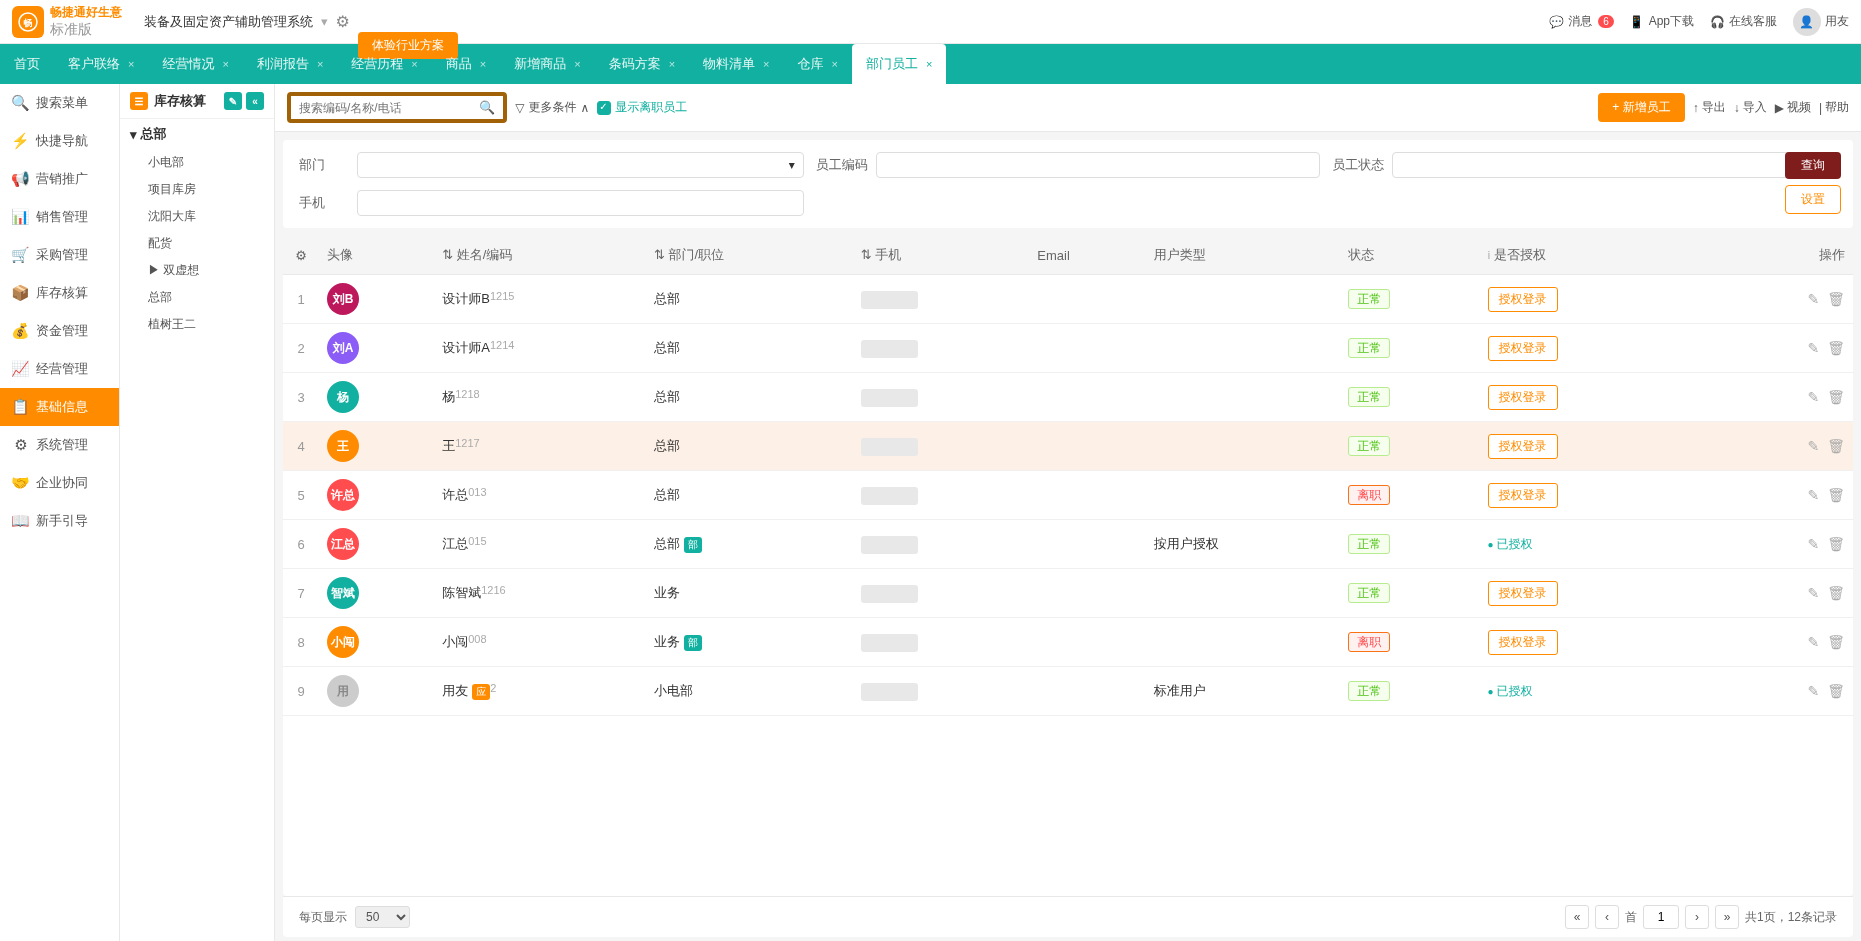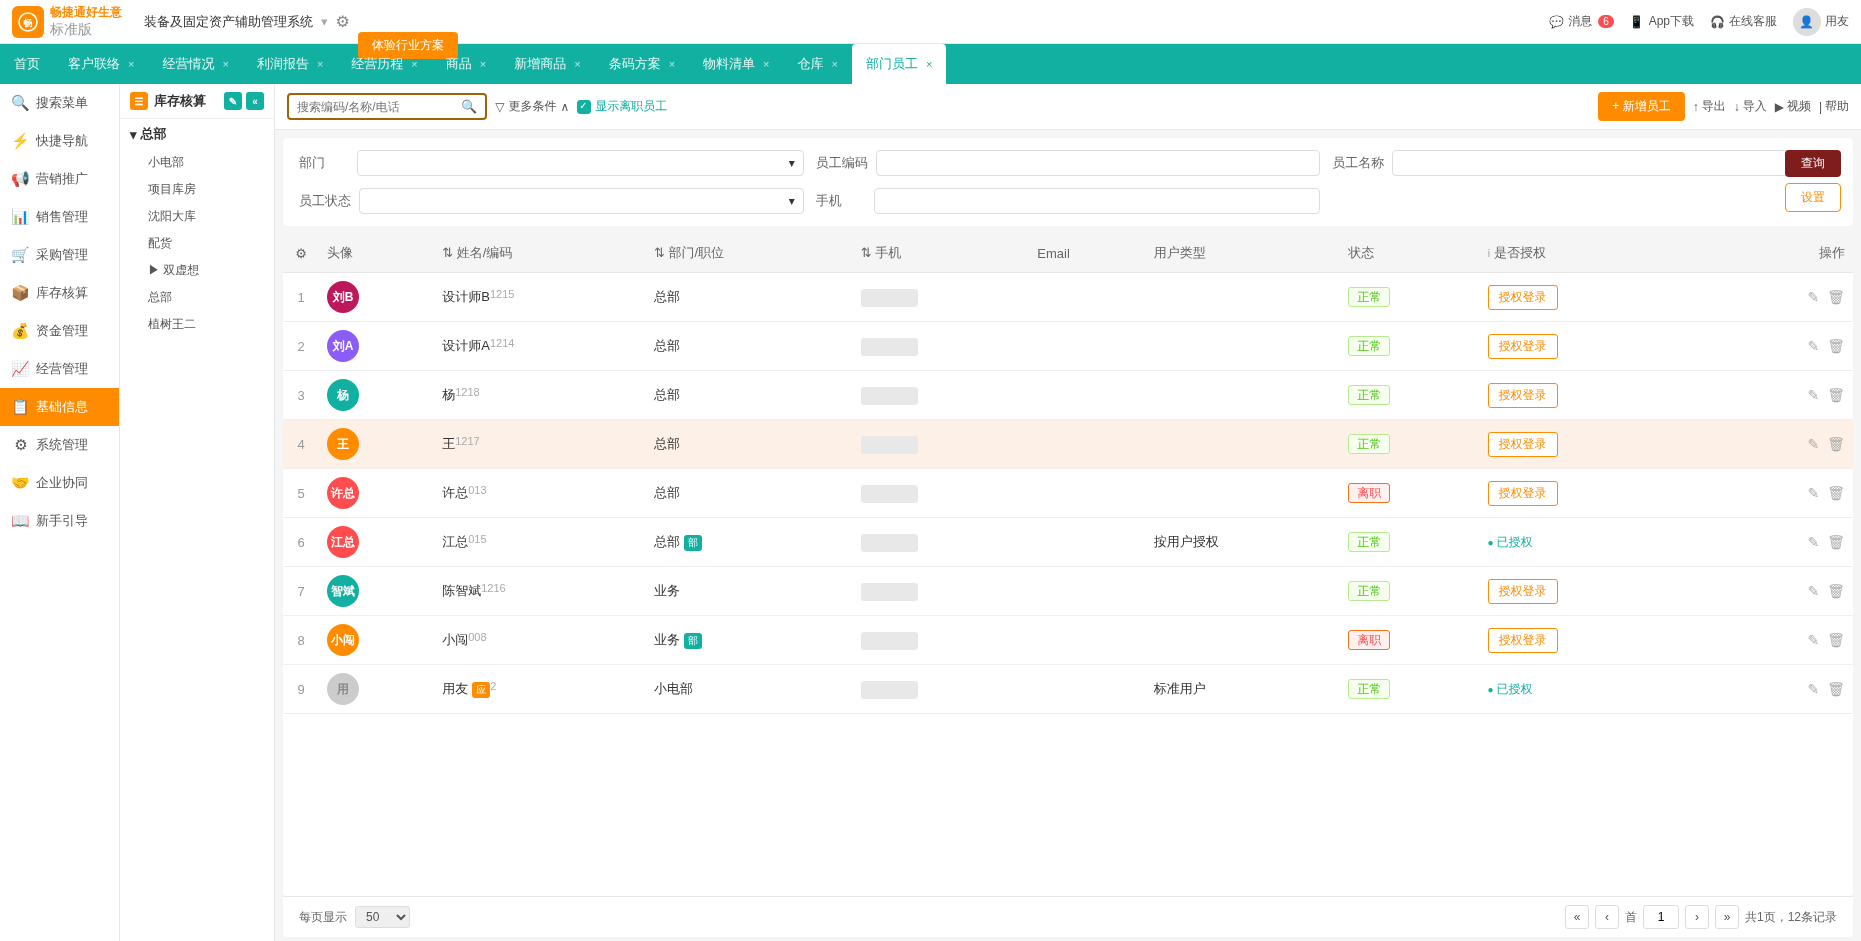--- a/index.html
+++ b/index.html
@@ -30,21 +30,21 @@
     .dept-sidebar { width: 155px; background: #fff; border-right: 1px solid #e8e8e8; overflow-y: auto; flex-shrink: 0; }
     .dept-header { display: flex; align-items: center; padding: 8px 10px; font-size: 13px; font-weight: bold; color: #333; border-bottom: 1px solid #f0f0f0; gap: 6px; }
     .dept-all-icon { width: 18px; height: 18px; background: #ff8c00; border-radius: 3px; color: #fff; font-size: 10px; display: flex; align-items: center; justify-content: center; }
     .dept-header-actions { margin-left: auto; display: flex; gap: 4px; }
     .dept-header-btn { width: 18px; height: 18px; border-radius: 3px; background: #12b0a0; color: #fff; font-size: 10px; display: flex; align-items: center; justify-content: center; cursor: pointer; }
     .dept-tree-parent { padding: 6px 10px; cursor: pointer; color: #333; font-size: 13px; font-weight: bold; display: flex; align-items: center; gap: 4px; }
     .dept-tree-sub { padding: 5px 10px 5px 28px; cursor: pointer; color: #555; font-size: 12px; }
 
     
     .toolbar { background: #fff; padding: 8px 12px; display: flex; align-items: center; gap: 8px; border-bottom: 1px solid #e8e8e8; }
-    .search-box { display: flex; align-items: center; border: 2px solid #a16207; border-radius: 4px; padding: 4px 8px; gap: 4px; background: #fff; }
+    .search-box { display: flex; align-items: center; border: 4px solid #a16207; border-radius: 4px; padding: 4px 8px; gap: 20px; background: #fff; }
     .search-box input { border: none; outline: none; font-size: 12px; width: 160px; }
     .filter-btn { display: flex; align-items: center; gap: 4px; color: #555; font-size: 12px; cursor: pointer; }
     .show-leave-checkbox { display: flex; align-items: center; gap: 4px; color: #12b0a0; font-size: 12px; cursor: pointer; }
     .toolbar-right { margin-left: auto; display: flex; align-items: center; gap: 8px; }
     .add-btn { background: #ff8c00; color: #fff; border: none; padding: 6px 14px; border-radius: 4px; cursor: pointer; font-size: 12px; display: flex; align-items: center; gap: 4px; }
     .icon-btn { display: flex; align-items: center; gap: 3px; color: #555; font-size: 12px; cursor: pointer; }
 
     
     .filter-area { background: #fff; margin: 8px; border-radius: 4px; padding: 12px 16px; display: grid; grid-template-columns: 1fr 1fr 1fr; gap: 12px; position: relative; }
     .filter-row { display: flex; align-items: center; gap: 8px; }
@@ -305,24 +305,20 @@
           <div class="filter-select">
             <span></span>
             <span>▾</span>
           </div>
         </div>
         <div class="filter-row">
           <span class="filter-label">员工编码</span>
           <input class="filter-input" type="text" style="">
         </div>
         <div class="filter-row">
-          <span class="filter-label">员工名称</span>
-          <input class="filter-input" type="text" style="">
-        </div>
-        <div class="filter-row">
           <span class="filter-label">员工状态</span>
           <div class="filter-select">
             <span></span>
             <span>▾</span>
           </div>
         </div>
         <div class="filter-row">
           <span class="filter-label">手机</span>
           <input class="filter-input" type="text" style="">
         </div>

